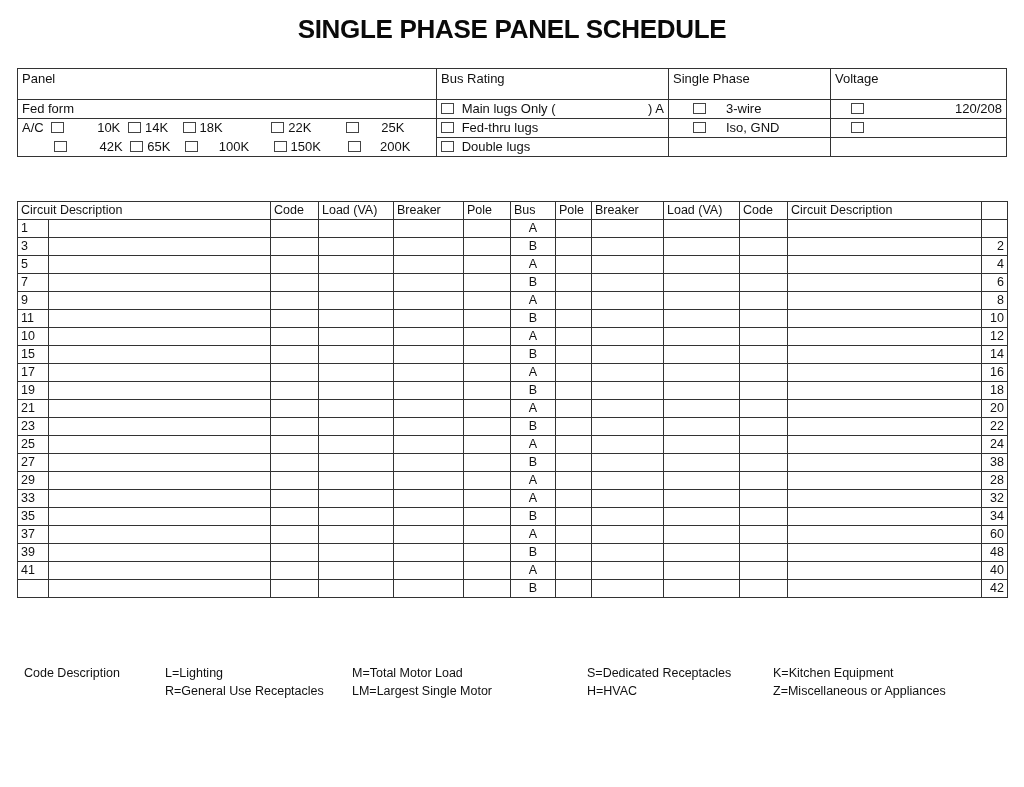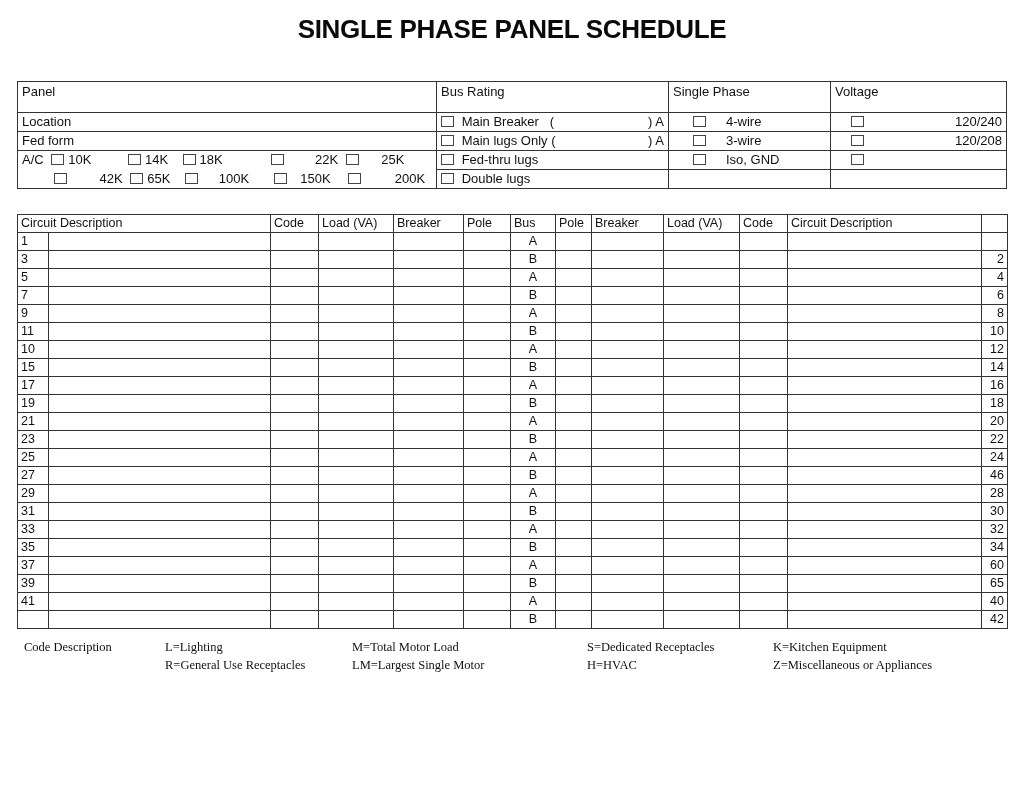--- a/index.html
+++ b/index.html
@@ -4,36 +4,36 @@
 <style>
   html, body { margin: 0; padding: 0; background: #ffffff; }
   body {
     width: 1024px; height: 787px; position: relative; overflow: hidden;
     font-family: "Liberation Sans", sans-serif; color: #111; font-size: 13px;
   }
   .title {
     position: absolute; left: 0; top: 14px; width: 1024px; text-align: center;
     font-weight: bold; font-size: 26px; letter-spacing: -0.3px; color: #0a0a0a;
   }
-  table { border-collapse: collapse; table-layout: fixed; position: absolute; margin-top: 13px; }
+  table { border-collapse: collapse; table-layout: fixed; position: absolute; }
   td, th { border: 1px solid #333; padding: 0 4px; font-weight: normal; white-space: nowrap; overflow: hidden; }
   .hdr { left: 17px; top: 68px; width: 989px; }
   .hdr td { height: 18px; line-height: 18px; font-size: 13px; }
   .hdr tr.first td { height: 30px; vertical-align: top; line-height: 20px; }
   .cb {
     display: inline-block; width: 11px; height: 9px; border: 1px solid #444;
     vertical-align: middle; margin: 0 4px; position: relative; top: -1px;
   }
   .r { float: right; }
   .sched { left: 17px; top: 201px; width: 990px; }
   .sched td, .sched th { height: 17px; line-height: 17px; font-size: 12.5px; padding: 0 3px; }
   .sched th { text-align: left; }
   .c { text-align: center; }
   .rt { text-align: right; }
-  .legend { position: absolute; top: 638px; font-size: 12.5px; line-height: 18px; font-family: Liberation Serif, serif; }
+  .legend { position: absolute; top: 664px; font-size: 12.5px; line-height: 18px; }
 </style>
 </head>
 <body>
 
 <div class="title">SINGLE PHASE PANEL SCHEDULE</div>
 
 <table class="hdr">
   <colgroup>
       <col style="width:419px">
       <col style="width:232px">
@@ -41,52 +41,46 @@
       <col style="width:176px">
     </colgroup>
   <tbody>
       <tr class="first">
     <td>Panel</td>
     <td>Bus Rating</td>
     <td>Single Phase</td>
     <td>Voltage</td>
   </tr>
   <tr>
-    <td>Location</td>
-    <td><span class="cb" style="margin-left:0"></span> <span>Main Breaker</span>&nbsp;&nbsp;&nbsp;<span>(</span><span class="r">) A</span></td>
-    <td><span class="cb" style="margin-left:20px;margin-right:20px"></span><span>4-wire</span></td>
-    <td><span class="cb" style="margin-left:16px"></span><span class="r">120/240</span></td>
-  </tr>
-  <tr>
     <td>Fed form</td>
     <td><span class="cb" style="margin-left:0"></span> <span>Main lugs Only</span>&nbsp;<span>(</span><span class="r">) A</span></td>
     <td><span class="cb" style="margin-left:20px;margin-right:20px"></span><span>3-wire</span></td>
     <td><span class="cb" style="margin-left:16px"></span><span class="r">120/208</span></td>
   </tr>
   <tr>
     <td style="border-bottom:none">
       <span>A/C</span>
-      <span class="cb"></span><span style="display:inline-block;width:52px;text-align:left">10K</span>
+      <span class="cb"></span><span style="display:inline-block;width:52px;text-align:right">10K</span>
       <span class="cb"></span><span style="display:inline-block;width:30px">14K</span>
       <span class="cb"></span><span style="display:inline-block;width:64px;text-align:left">18K</span>
-      <span class="cb"></span><span style="display:inline-block;width:50px;text-align:right">22K</span>
+      <span class="cb"></span><span style="display:inline-block;width:50px;text-align:left">22K</span>
       <span class="cb"></span><span style="display:inline-block;width:60px;text-align:center">25K</span>
     </td>
     <td><span class="cb" style="margin-left:0"></span> <span>Fed-thru lugs</span></td>
     <td><span class="cb" style="margin-left:20px;margin-right:20px"></span><span>Iso, GND</span></td>
     <td><span class="cb" style="margin-left:16px"></span></td>
   </tr>
   <tr>
     <td style="border-top:none">
       <span style="display:inline-block;width:24px"></span>
       <span class="cb"></span><span style="display:inline-block;width:52px;text-align:right">42K</span>
       <span class="cb"></span><span style="display:inline-block;width:30px">65K</span>
       <span class="cb"></span><span style="display:inline-block;width:64px;text-align:center">100K</span>
-      <span class="cb"></span><span style="display:inline-block;width:50px;text-align:center">150K</span>
-      <span class="cb"></span><span style="display:inline-block;width:60px;text-align:right">200K</span>
+      <span class="cb"></span><span style="display:inline-block;width:50px;text-align:left">150K</span>
+      <span class="cb"></span><span style="display:inline-block;width:60px;text-align:center">200K</span>
     </td>
     <td><span class="cb" style="margin-left:0"></span> <span>Double lugs</span></td>
     <td></td>
     <td></td>
   </tr>
 </tbody>
   </table>
 
 <table class="sched" id="sched">
   <colgroup>
@@ -322,53 +316,38 @@
         <td></td>
         <td></td>
         <td></td>
         <td></td>
         <td class="c">B</td>
         <td></td>
         <td></td>
         <td></td>
         <td></td>
         <td></td>
-        <td class="rt">46</td>
+        <td class="rt">38</td>
       </tr>
       <tr>
         <td>29</td>
         <td></td>
         <td></td>
         <td></td>
         <td></td>
         <td></td>
         <td class="c">A</td>
         <td></td>
         <td></td>
         <td></td>
         <td></td>
         <td></td>
         <td class="rt">28</td>
       </tr>
       <tr>
-        <td>31</td>
-        <td></td>
-        <td></td>
-        <td></td>
-        <td></td>
-        <td></td>
-        <td class="c">B</td>
-        <td></td>
-        <td></td>
-        <td></td>
-        <td></td>
-        <td></td>
-        <td class="rt">30</td>
-      </tr>
-      <tr>
         <td>33</td>
         <td></td>
         <td></td>
         <td></td>
         <td></td>
         <td></td>
         <td class="c">A</td>
         <td></td>
         <td></td>
         <td></td>
@@ -412,21 +391,21 @@
         <td></td>
         <td></td>
         <td></td>
         <td></td>
         <td class="c">B</td>
         <td></td>
         <td></td>
         <td></td>
         <td></td>
         <td></td>
-        <td class="rt">65</td>
+        <td class="rt">48</td>
       </tr>
       <tr>
         <td>41</td>
         <td></td>
         <td></td>
         <td></td>
         <td></td>
         <td></td>
         <td class="c">A</td>
         <td></td>

